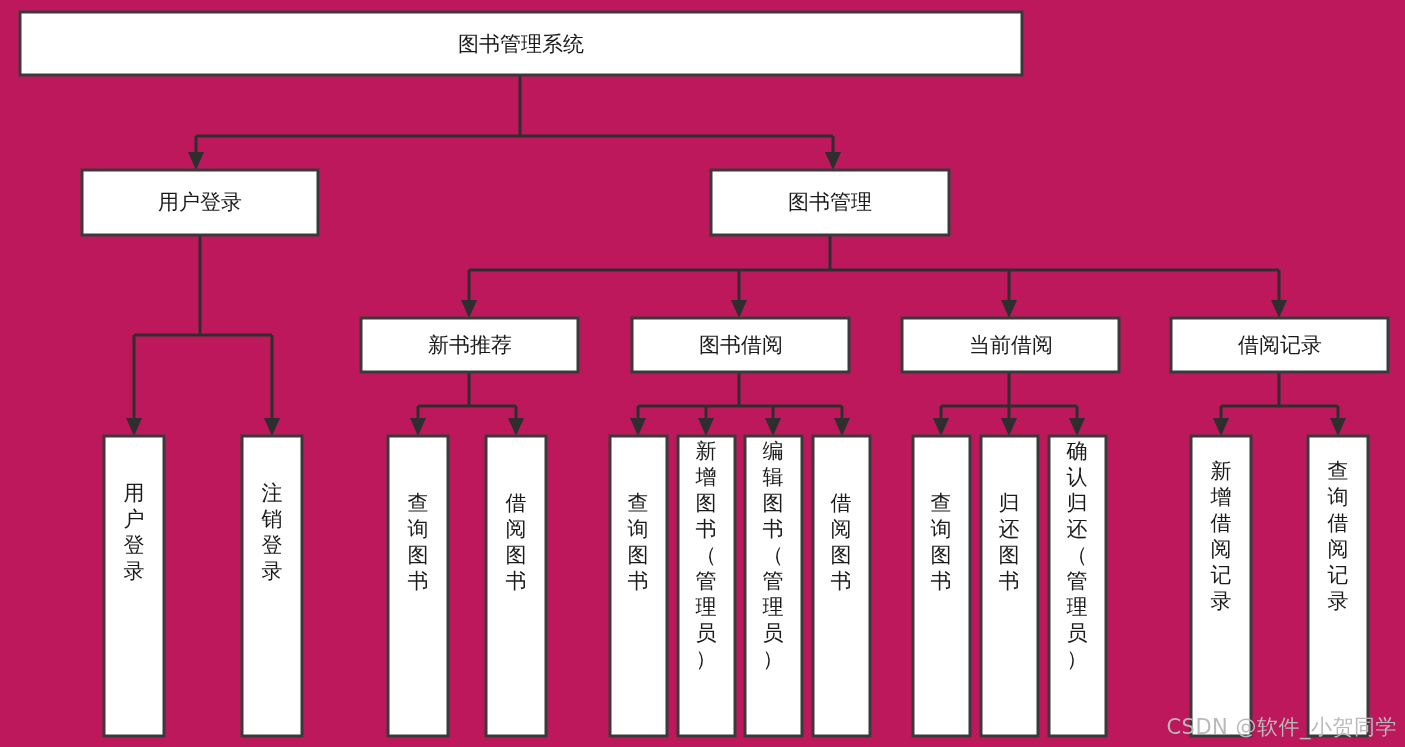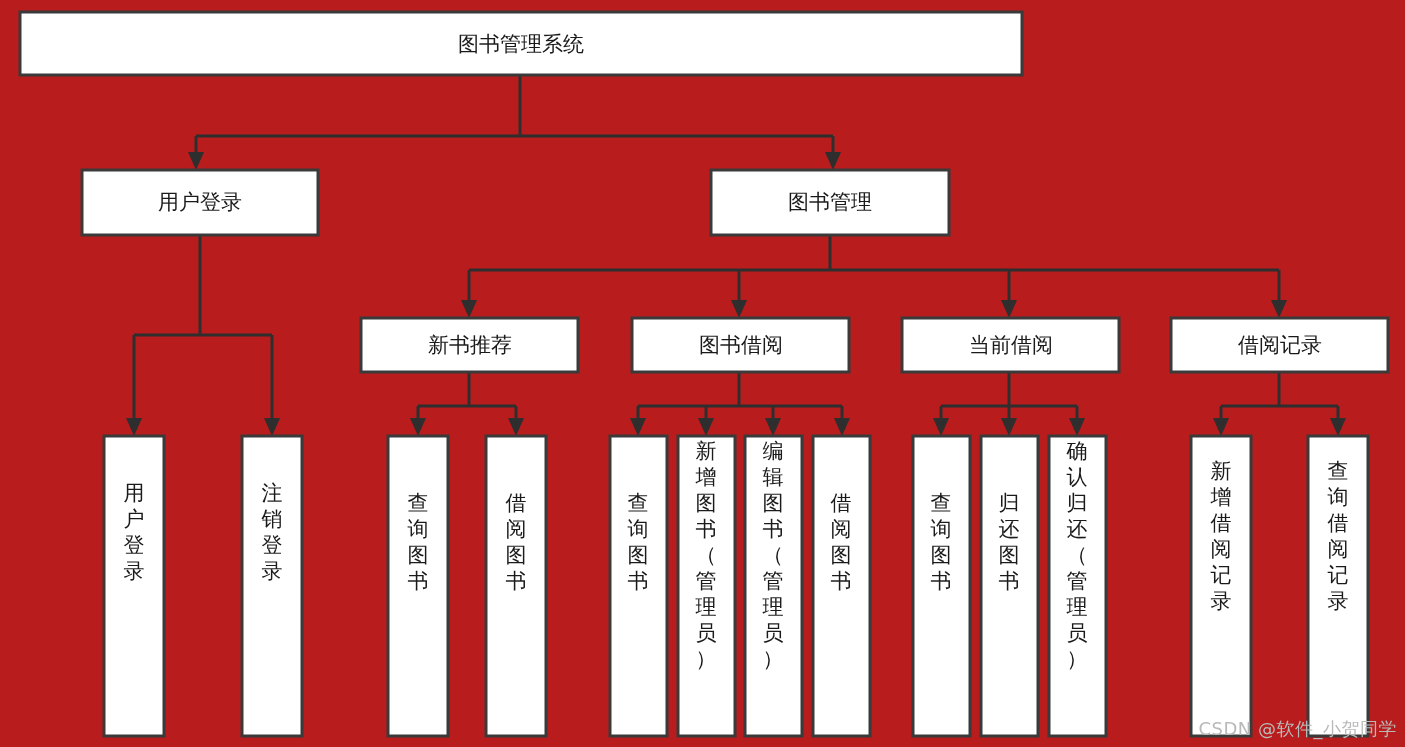--- a/index.html
+++ b/index.html
@@ -8,21 +8,21 @@
     padding: 0;
     background: #ffffff;
   }
   body {
     font-family: "DejaVu Sans", "Liberation Sans", sans-serif;
   }
   #diagram-root {
     position: relative;
     width: 1405px;
     height: 747px;
-    background: #b91c1c;
+    background: #be185d;
     overflow: hidden;
   }
   svg#flow-svg {
     position: absolute;
     left: 0;
     top: 0;
     width: 1405px;
     height: 747px;
   }
   .node-box {
@@ -50,21 +50,21 @@
     font-family: "DejaVu Sans", "Liberation Sans", sans-serif;
     font-size: 21px;
     fill: #1a1a1a;
     text-anchor: middle;
   }
   .watermark {
     position: absolute;
     right: 8px;
     bottom: 6px;
     font-family: "DejaVu Sans", "Liberation Sans", sans-serif;
-    font-size: 18px;
+    font-size: 21px;
     color: #b9b9b9;
     letter-spacing: 0.5px;
     white-space: nowrap;
     user-select: none;
   }
 </style>
 </head>
 <body>
 
 <div id="diagram-root">

